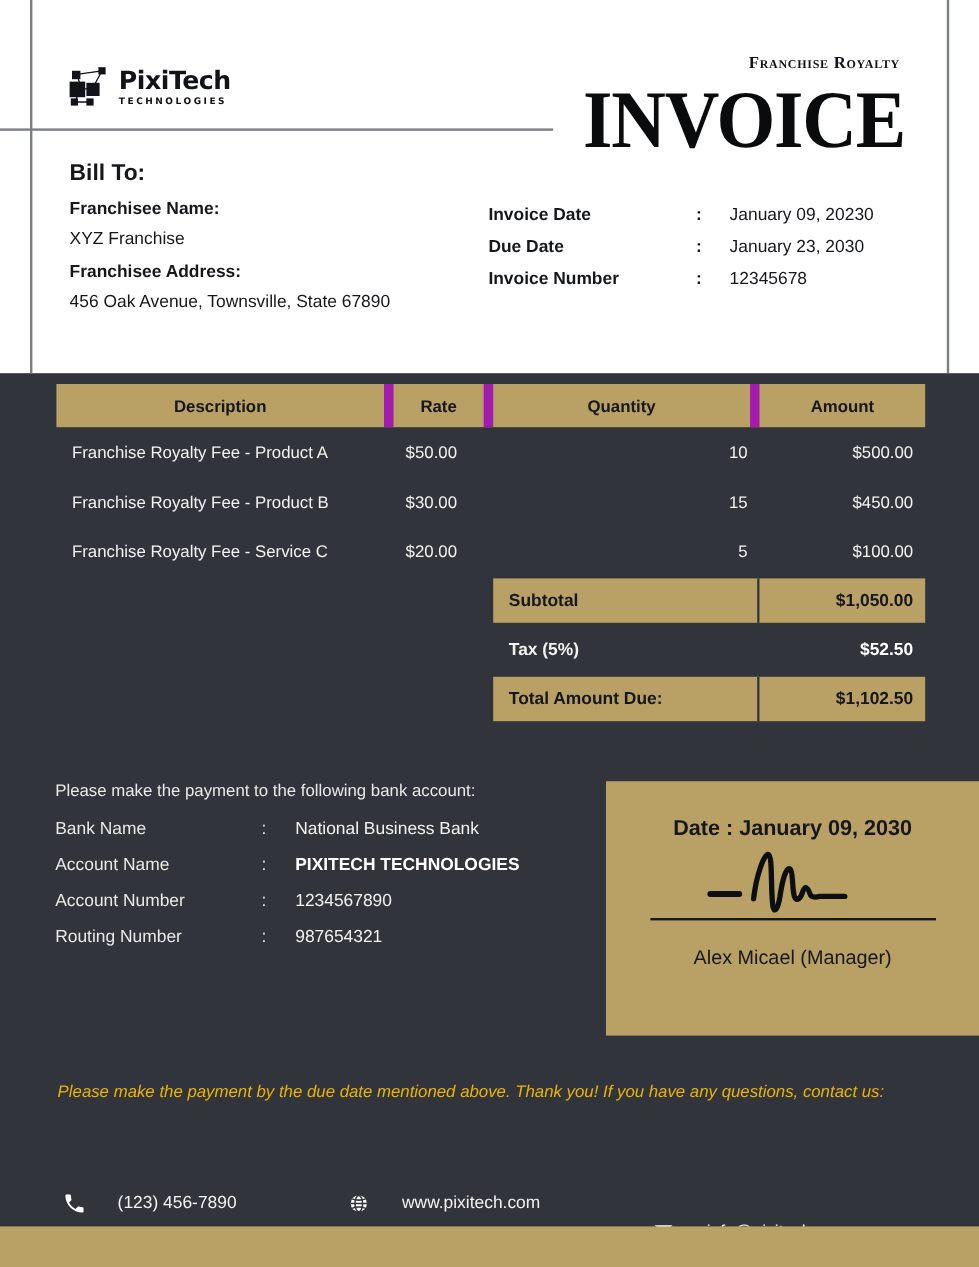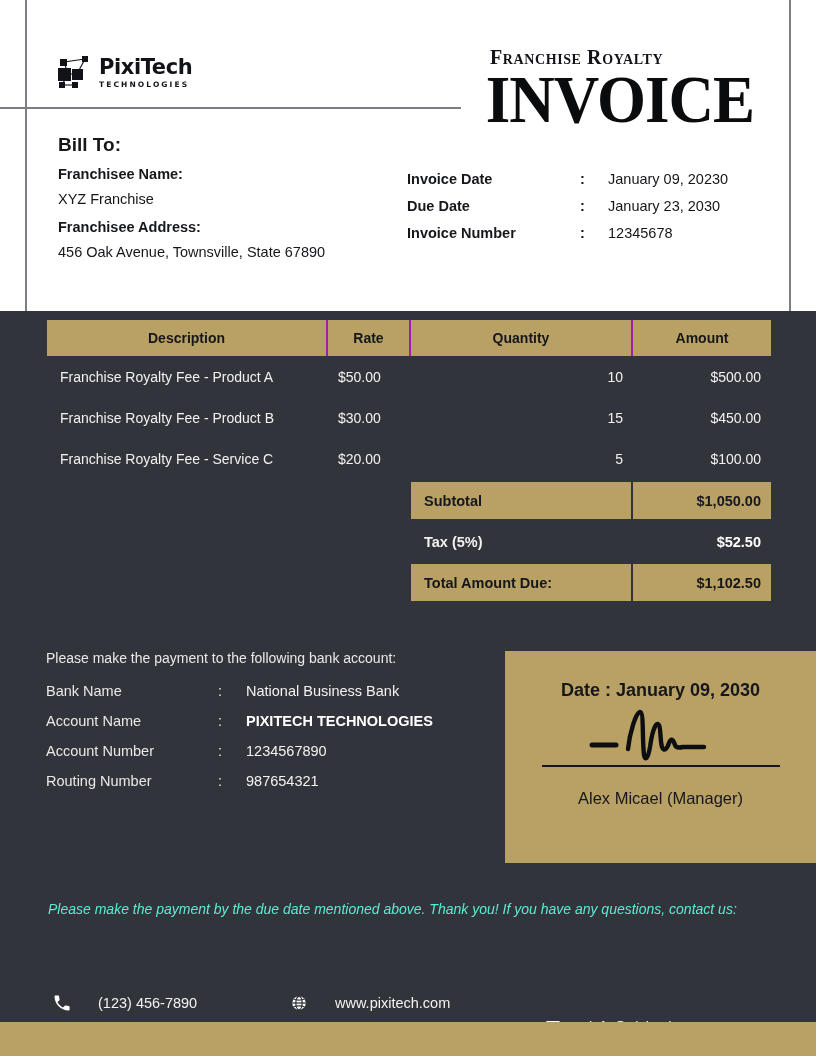--- a/index.html
+++ b/index.html
@@ -48,23 +48,23 @@
   }
   .logo-sub {
     font-size: 7.5px; font-weight: bold; color: #111318;
     letter-spacing: 2.1px; margin-top: 3px;
     font-family: "DejaVu Sans", sans-serif;
   }
 
   
   .title-kicker {
     position: absolute; left: 490px; top: 46px;
-    width: 260px; text-align: left;
+    width: 260px; text-align: right;
     font-family: "Liberation Serif", serif;
-    font-size: 20px; font-weight: bold; color: #111318;
+    font-size: 14px; font-weight: bold; color: #111318;
     font-variant: small-caps; letter-spacing: 0.6px;
   }
   .title-main {
     position: absolute; left: 470px; top: 66px;
     width: 300px; text-align: center;
     font-family: "Liberation Serif", serif;
     font-size: 63px; font-weight: bold; color: #0a0b0d;
     letter-spacing: -1px; line-height: 1;
     transform: scaleY(1.08); transform-origin: top center;
   }
@@ -88,21 +88,21 @@
   .meta-colon { width: 28px; font-weight: bold; }
   .meta-value { font-weight: normal; }
 
   
   .table { position: absolute; left: 47px; top: 320px; width: 724px; }
   .thead { display: flex; height: 36px; }
   .th {
     background: #b9a064; color: #15171b;
     font-size: 14px; font-weight: bold;
     display: flex; align-items: center; justify-content: center;
-    border-right: 2px solid #a21caf;
+    border-right: 8px solid #a21caf;
   }
   .th:last-child { border-right: none; }
   .col-desc { width: 281px; }
   .col-rate { width: 83px; }
   .col-qty  { width: 222px; }
   .col-amt  { width: 138px; }
 
   .trow { display: flex; height: 41px; align-items: center; }
   .td { font-size: 14px; color: #f2f2f0; display: flex; align-items: center; }
   .td.desc { width: 281px; padding-left: 13px; }
@@ -156,21 +156,21 @@
     width: 238px; height: 2px; background: #15171b;
     margin: 0 auto;
   }
   .sign-name {
     text-align: center; font-size: 16.5px; color: #15171b; margin-top: 22px;
   }
 
   
   .note {
     position: absolute; left: 48px; top: 898px; width: 700px;
-    font-size: 14px; font-style: italic; color: #5eead4; line-height: 1.7;
+    font-size: 14px; font-style: italic; color: #eab308; line-height: 1.7;
   }
 
   
   .contacts {
     position: absolute; left: 48px; top: 968px; width: 720px;
     display: flex; align-items: center;
   }
   .contact { display: flex; align-items: center; }
   .contact.c1 { width: 237px; }
   .contact.c2 { width: 254px; }

